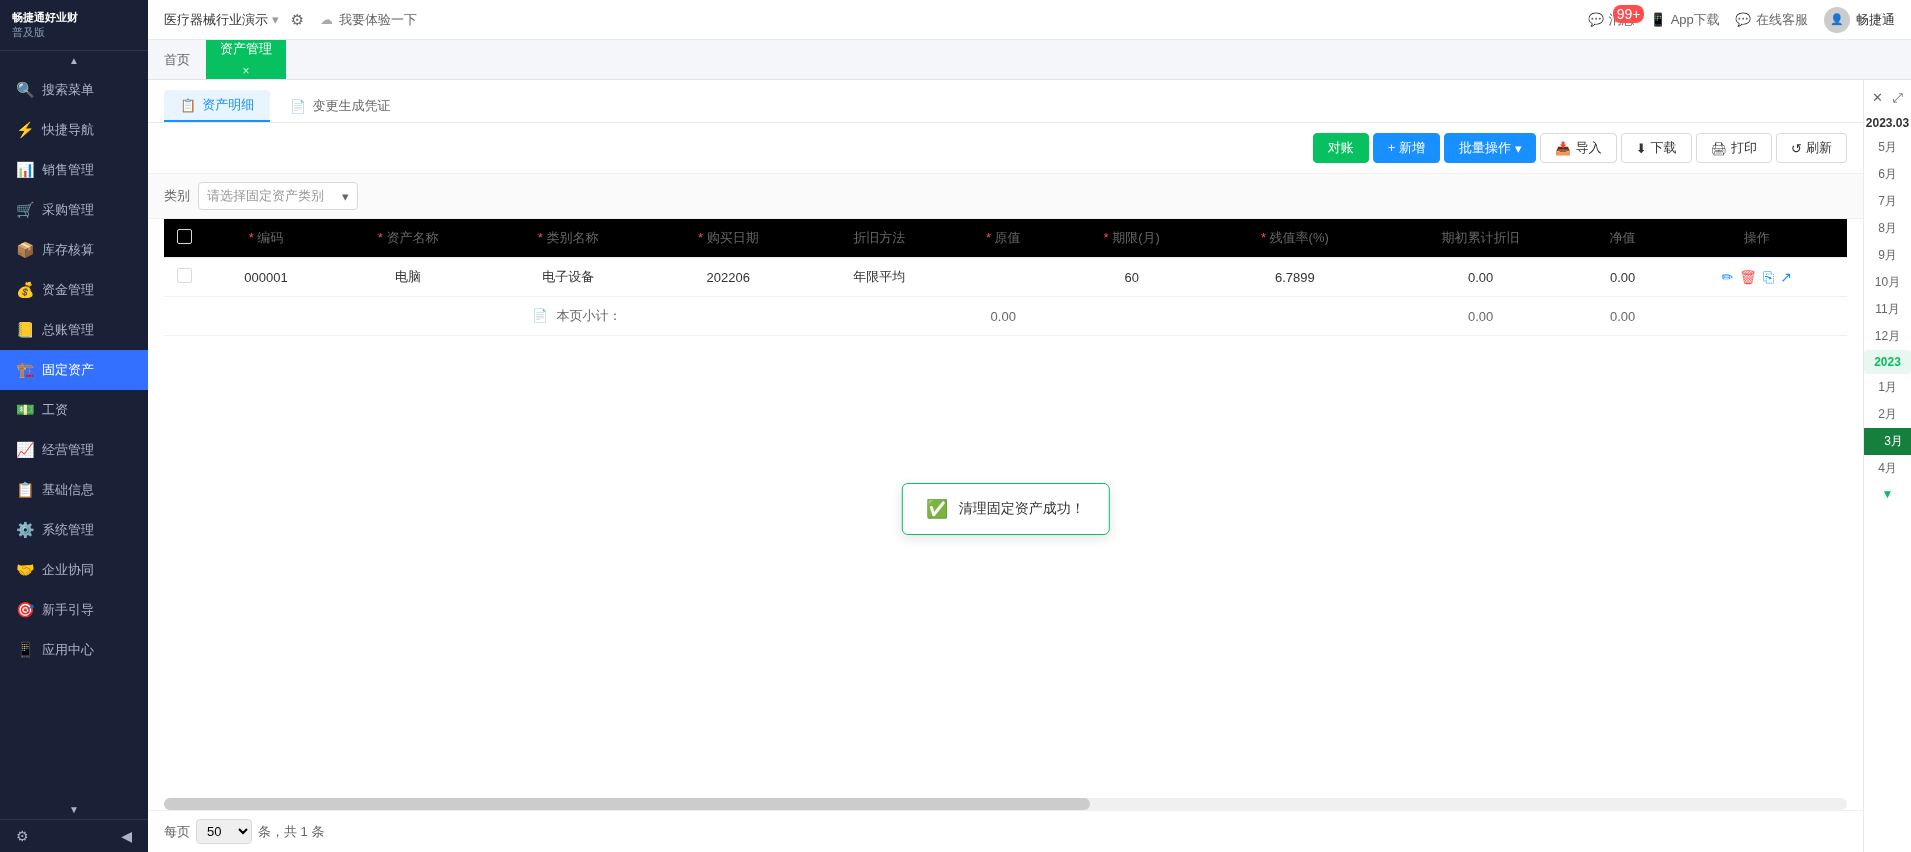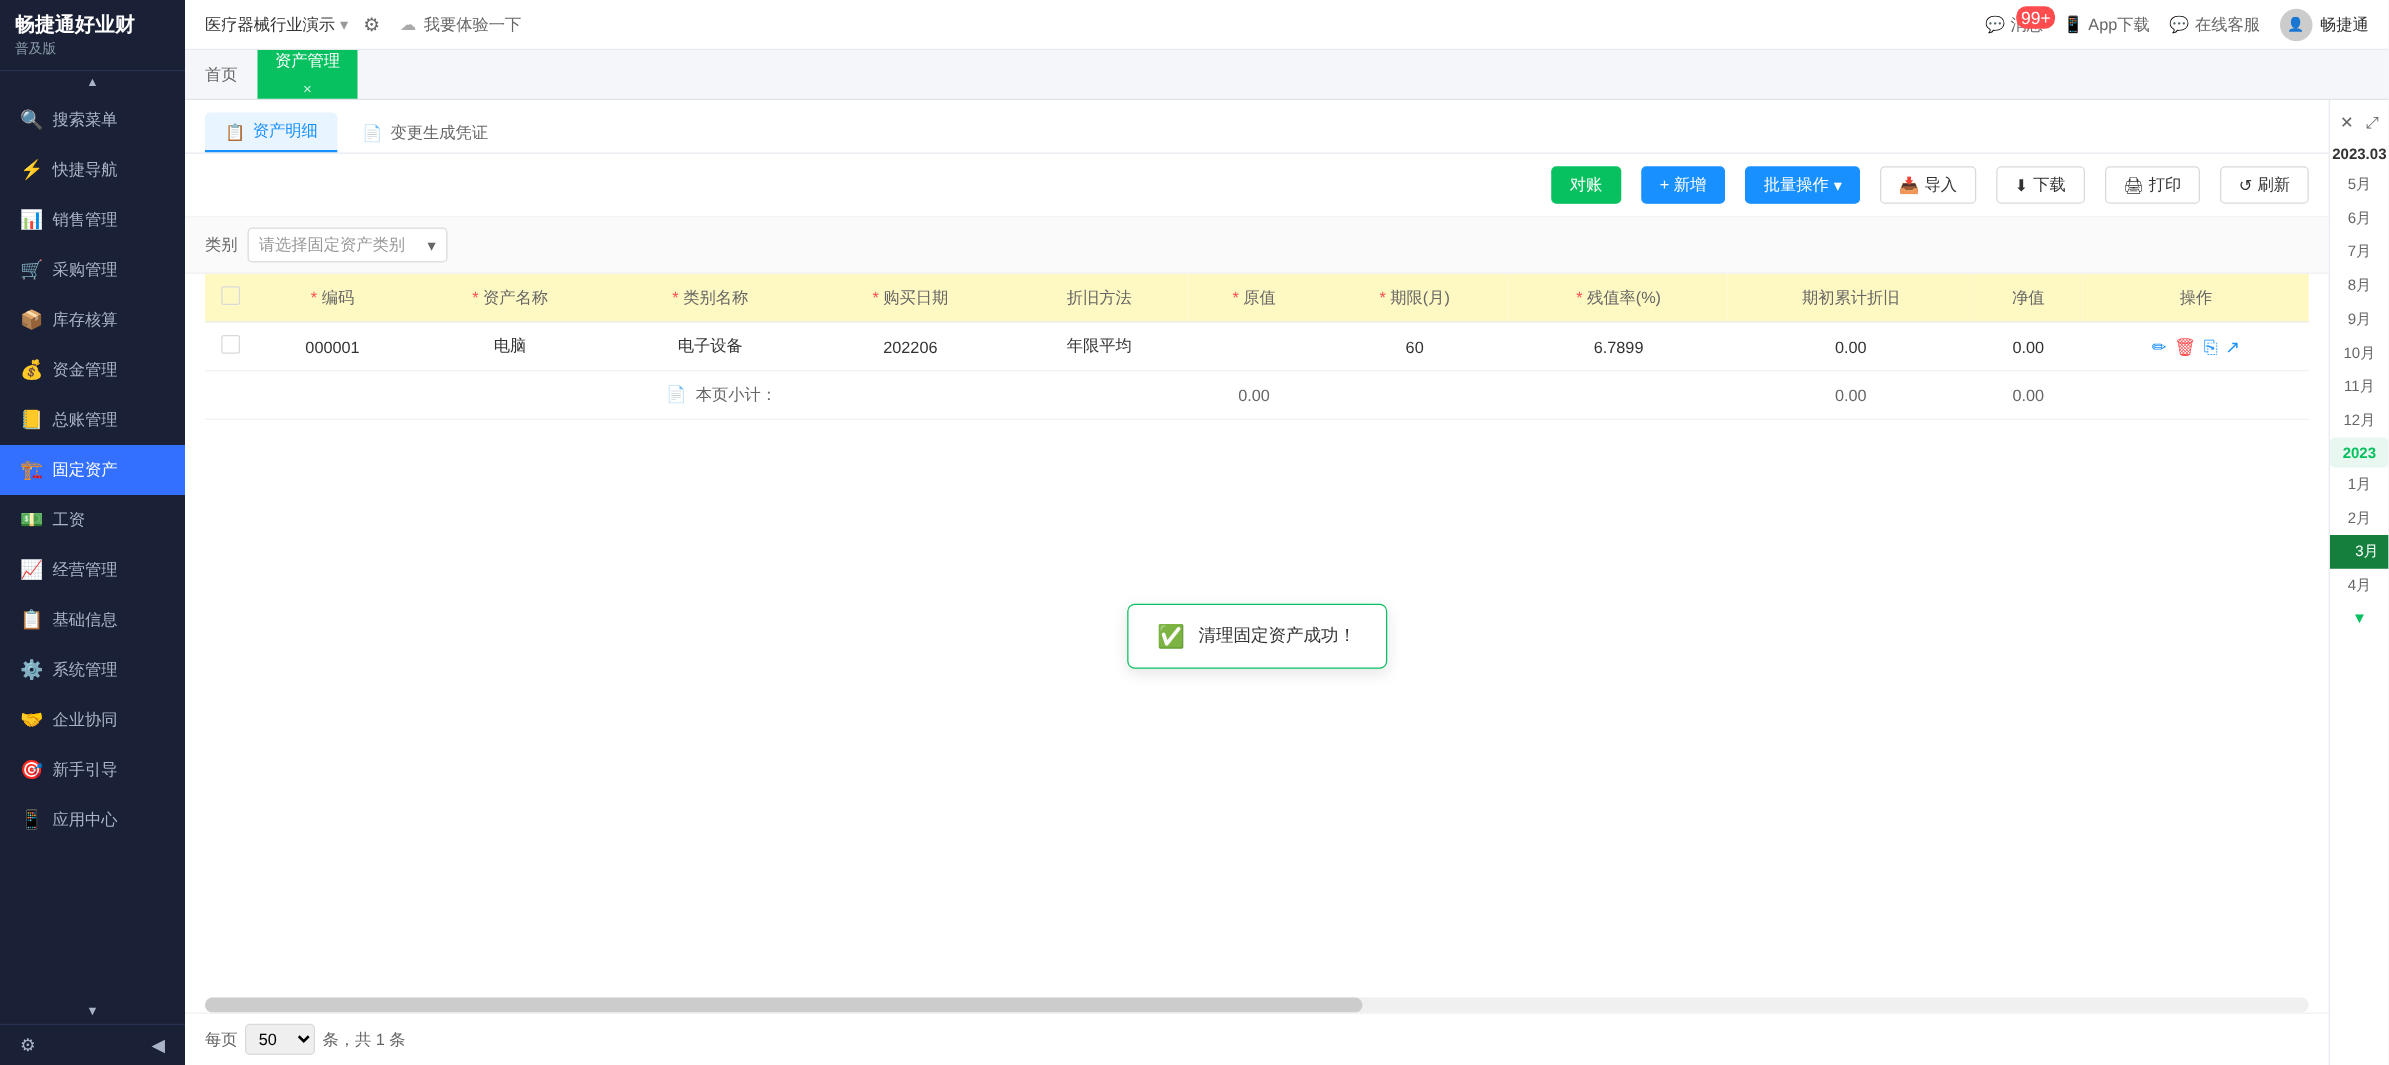--- a/index.html
+++ b/index.html
@@ -1,21 +1,21 @@
 <!DOCTYPE html>
 <html><head>
   <meta charset="utf-8">
   <style>
     * { box-sizing: border-box; margin: 0; padding: 0; }
     body { font-family: 'Microsoft YaHei', Arial, sans-serif; font-size: 13px; color: #333; background: #f0f2f5; display: flex; height: 852px; overflow: hidden; }
 
     
     .sidebar { width: 148px; background: #1a2035; display: flex; flex-direction: column; height: 100%; flex-shrink: 0; }
     .sidebar-logo { padding: 10px 12px; background: #1a2035; border-bottom: 1px solid #2a3150; }
-    .sidebar-logo .logo-title { color: #fff; font-size: 16px; font-weight: bold; }
+    .sidebar-logo .logo-title { color: #fff; font-size: 11px; font-weight: bold; }
     .sidebar-logo .logo-sub { color: #8899aa; font-size: 11px; }
     .sidebar-scroll { flex: 1; overflow-y: auto; }
     .sidebar-scroll::-webkit-scrollbar { width: 4px; }
     .sidebar-scroll::-webkit-scrollbar-thumb { background: #3a4560; }
     .sidebar-item { display: flex; align-items: center; gap: 8px; padding: 11px 16px; color: #aab4c8; cursor: pointer; font-size: 13px; }
     .sidebar-item.active { background: #3370ff; color: #fff; }
     .sidebar-item .icon { font-size: 15px; width: 18px; text-align: center; }
     .sidebar-bottom { padding: 8px 16px; border-top: 1px solid #2a3150; display: flex; justify-content: space-between; align-items: center; }
     .sidebar-bottom-icon { color: #aab4c8; cursor: pointer; font-size: 14px; }
     .sidebar-arrow { color: #aab4c8; font-size: 10px; cursor: pointer; padding: 2px; }
@@ -50,35 +50,35 @@
     .content-main { flex: 1; display: flex; flex-direction: column; overflow: hidden; background: #fff; margin: 0; }
 
     
     .sub-tabs { display: flex; align-items: center; padding: 10px 16px 0; border-bottom: 1px solid #e8eaf0; gap: 4px; }
     .sub-tab { padding: 6px 16px; cursor: pointer; font-size: 13px; color: #666; border-radius: 4px 4px 0 0; display: flex; align-items: center; gap: 6px; }
     .sub-tab.active { background: #e8f4ff; color: #1890ff; border-bottom: 2px solid #1890ff; }
     .sub-tab-icon { color: #1890ff; }
 
     
     .toolbar { display: flex; align-items: center; padding: 10px 16px; gap: 8px; border-bottom: 1px solid #f0f0f0; }
-    .toolbar-right { margin-left: auto; display: flex; align-items: center; gap: 16px; }
+    .toolbar-right { margin-left: auto; display: flex; align-items: center; gap: 4px; }
     .btn { padding: 5px 14px; border-radius: 4px; font-size: 13px; cursor: pointer; border: 1px solid #d9d9d9; background: #fff; color: #333; display: flex; align-items: center; gap: 4px; }
     .btn-primary { background: #1890ff; color: #fff; border-color: #1890ff; }
     .btn-green { background: #07c160; color: #fff; border-color: #07c160; }
     .btn-batch { background: #1890ff; color: #fff; border-color: #1890ff; }
 
     
     .filter-bar { display: flex; align-items: center; padding: 8px 16px; gap: 8px; background: #fafafa; border-bottom: 1px solid #f0f0f0; }
     .filter-label { font-size: 13px; color: #666; }
     .filter-select { display: flex; align-items: center; gap: 18px; border: 1px solid #d9d9d9; border-radius: 4px; padding: 4px 8px; background: #fff; cursor: pointer; font-size: 13px; color: #666; min-width: 80px; }
 
     
     .table-wrap { flex: 1; overflow: auto; padding: 0 16px; position: relative; }
     table { width: 100%; border-collapse: collapse; font-size: 13px; }
-    thead tr { background: #fef9c3; }
+    thead tr { background: #000000; }
     thead th { padding: 10px 8px; text-align: center; border-bottom: 1px solid #e8eaf0; color: #666; font-weight: normal; white-space: nowrap; }
     tbody tr { border-bottom: 1px solid #f0f0f0; }
     tbody td { padding: 10px 8px; text-align: center; color: #333; }
     .required-star { color: #ff4d4f; }
     .check-col { width: 40px; }
     .checkbox { width: 15px; height: 15px; border: 1px solid #d9d9d9; border-radius: 2px; cursor: pointer; display: inline-block; }
     .subtotal-row td { color: #666; }
     .subtotal-icon { color: #1890ff; margin-right: 4px; }
 
     

